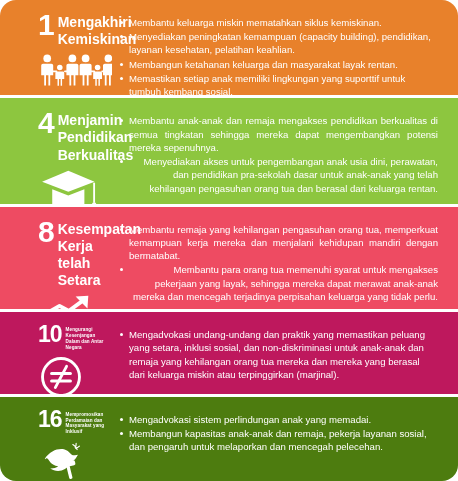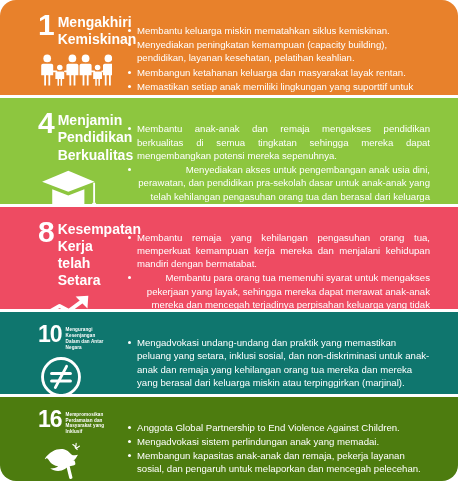--- a/index.html
+++ b/index.html
@@ -80,21 +80,21 @@
   }
 
   
   .bullet-col {
     flex: 1 1 auto;
     padding: 12px 16px 10px 6px;
     box-sizing: border-box;
   }
   ul.bullets {
     list-style: none;
-    margin: 12px;
+    margin: 4px;
     padding: 0;
   }
   ul.bullets li {
     position: relative;
     color: #ffffff;
     font-size: 9.6px;
     line-height: 1.38;
     padding-left: 9px;
     margin-bottom: 1px;
   }
@@ -199,21 +199,21 @@
       </g>
     </svg></span>
     </div>
     <div class="bullet-col">
       <ul class="bullets justify">
         <li>Membantu remaja yang kehilangan pengasuhan orang tua, memperkuat kemampuan kerja mereka dan menjalani kehidupan mandiri dengan bermatabat.</li>
           <li>Membantu para orang tua memenuhi syarat untuk mengakses pekerjaan yang layak, sehingga mereka dapat merawat anak-anak mereka dan mencegah terjadinya perpisahan keluarga yang tidak perlu.</li>
       </ul>
     </div>
     </div>
-    <div class="sdg-panel" style="background: #0f766e; height: 82px;">
+    <div class="sdg-panel" style="background: #be185d; height: 82px;">
     <div class="badge-col">
       <div class="badge-head">
         <div class="goal-number small">10</div>
         <div class="goal-title tiny">Mengurangi Kesenjangan Dalam dan Antar Negara</div>
       </div>
       <span class="icon-wrap">
     <svg width="42" height="42" viewBox="0 0 50 50" aria-hidden="true">
       <g>
         <circle cx="25" cy="25" r="22" fill="none" stroke="#ffffff" stroke-width="3.4"></circle>
         <rect x="12" y="19" width="26" height="3.6" rx="1.8" fill="#ffffff"></rect>
@@ -242,19 +242,18 @@
         <path d="M40 5c2.6 1.4 4.4 3.4 5.2 6" stroke="#ffffff" stroke-width="1.5" fill="none" stroke-linecap="round"></path>
         <path d="M44 3.4c.2 2-.2 3.6-1.2 5" stroke="#ffffff" stroke-width="1.4" fill="none" stroke-linecap="round"></path>
         <path d="M48 7c-1.4 1.4-3 2.2-4.8 2.4" stroke="#ffffff" stroke-width="1.4" fill="none" stroke-linecap="round"></path>
         <rect x="33.5" y="27" width="4" height="20" rx="1.6" transform="rotate(-14 35.5 37)"></rect>
         <rect x="27" y="25.5" width="16" height="6.2" rx="2" transform="rotate(-14 35 28.6)"></rect>
       </g>
     </svg></span>
     </div>
     <div class="bullet-col">
       <ul class="bullets">
-        <li>Anggota Global Partnership to End Violence Against Children.</li>
           <li>Mengadvokasi sistem perlindungan anak yang memadai.</li>
           <li>Membangun kapasitas anak-anak dan remaja, pekerja layanan sosial, dan pengaruh untuk melaporkan dan mencegah pelecehan.</li>
       </ul>
     </div>
     </div>
   </div>
 
 </body></html>

